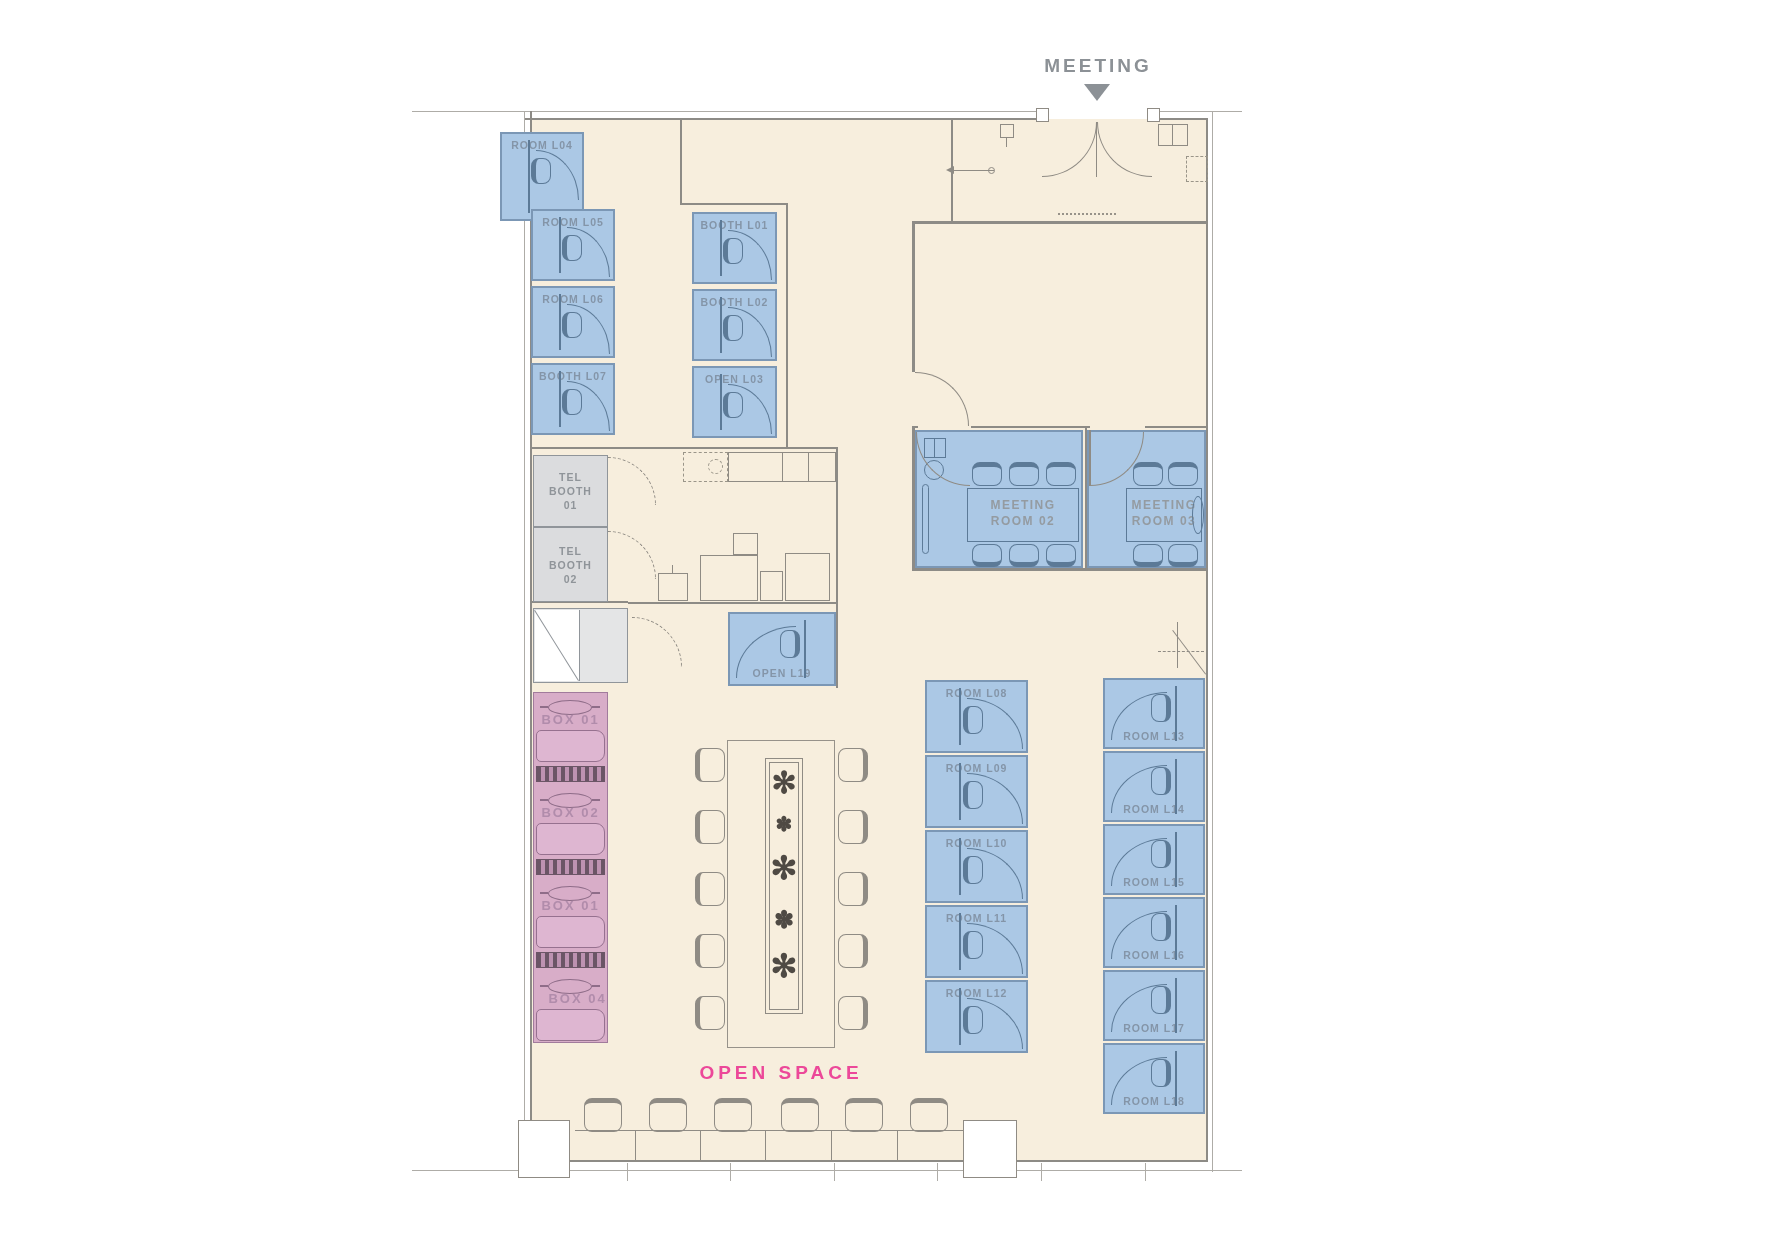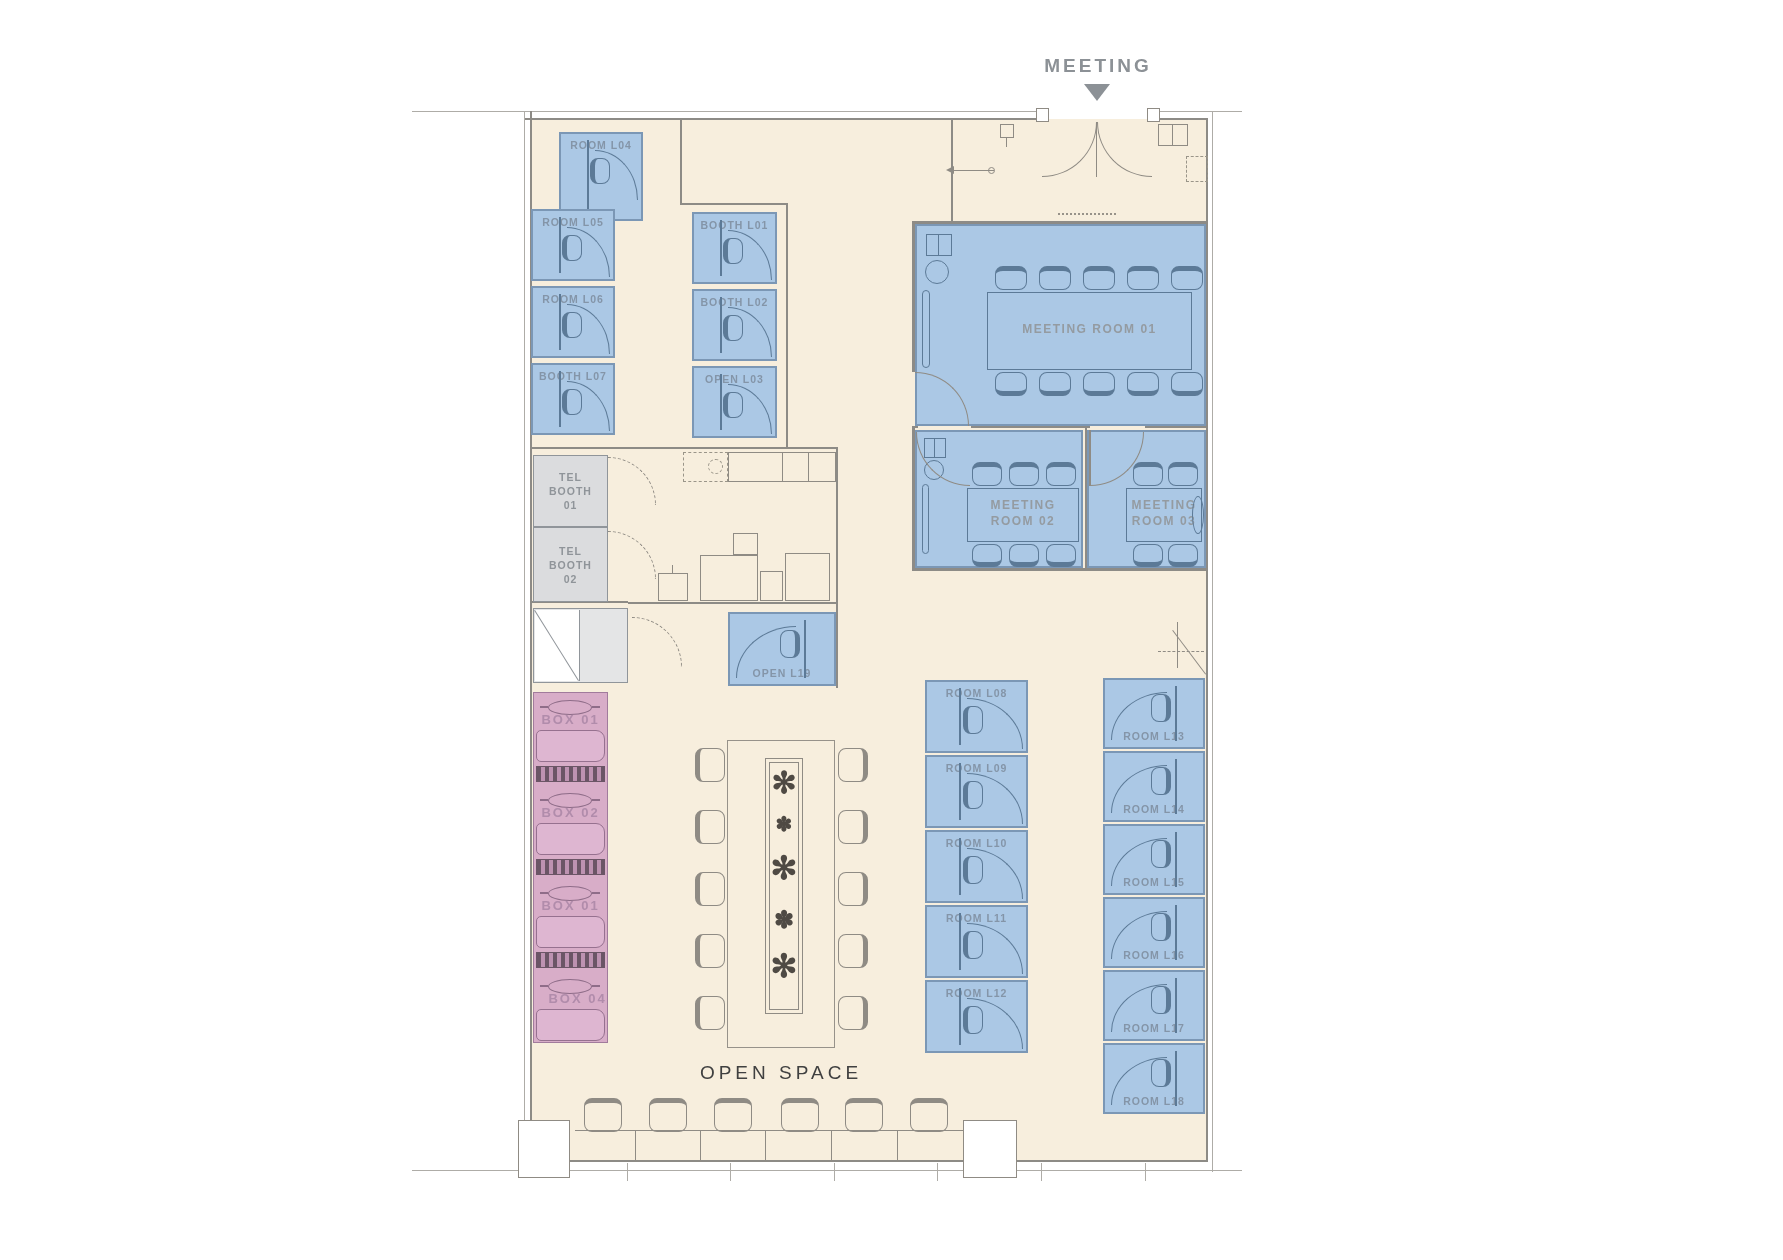--- a/index.html
+++ b/index.html
@@ -92,38 +92,20 @@
   <div class="abs wall" style="left:951px;top:119px;width:2px;height:103px"></div>
   <div class="abs wall" style="left:912px;top:221px;width:296px;height:3px"></div>
   <div class="abs wall" style="left:912px;top:224px;width:3px;height:148px"></div>
   <div class="abs wall" style="left:912px;top:427px;width:3px;height:143px"></div>
   <div class="abs wall" style="left:912px;top:426px;width:6px;height:2px"></div>
   <div class="abs wall" style="left:971px;top:426px;width:119px;height:2px"></div>
   <div class="abs wall" style="left:1145px;top:426px;width:63px;height:2px"></div>
   <div class="abs wall" style="left:1085px;top:428px;width:2px;height:142px"></div>
   <div class="abs wall" style="left:912px;top:568px;width:296px;height:3px"></div>
 
-  <div class="abs room" style="left:915px;top:224px;width:291px;height:202px">
-    <i class="abs" style="left:9px;top:8px;width:26px;height:22px;border:1.4px solid #5c7a97"></i>
-    <i class="abs vln" style="left:21px;top:9px;width:1.3px;height:20px;background:#5c7a97"></i>
-    <i class="abs" style="left:8px;top:34px;width:24px;height:24px;border:1.4px solid #5c7a97;border-radius:50%"></i>
-    <i class="abs" style="left:5px;top:64px;width:8px;height:78px;border:1.4px solid #5c7a97;border-radius:4px"></i>
-    <i class="abs" style="left:70px;top:66px;width:205px;height:78px;border:1.5px solid #5c7a97"></i>
-    <b class="mlab" style="left:70px;top:96px;width:205px">MEETING ROOM 01</b>
-    <i class="ch b bt" style="left:78px;top:40px;width:32px;height:24px"></i>
-    <i class="ch b bt" style="left:122px;top:40px;width:32px;height:24px"></i>
-    <i class="ch b bt" style="left:166px;top:40px;width:32px;height:24px"></i>
-    <i class="ch b bt" style="left:210px;top:40px;width:32px;height:24px"></i>
-    <i class="ch b bt" style="left:254px;top:40px;width:32px;height:24px"></i>
-    <i class="ch b bb" style="left:78px;top:146px;width:32px;height:24px"></i>
-    <i class="ch b bb" style="left:122px;top:146px;width:32px;height:24px"></i>
-    <i class="ch b bb" style="left:166px;top:146px;width:32px;height:24px"></i>
-    <i class="ch b bb" style="left:210px;top:146px;width:32px;height:24px"></i>
-    <i class="ch b bb" style="left:254px;top:146px;width:32px;height:24px"></i>
-  </div>
   <div class="abs arc a-tr" style="left:915px;top:372px;width:54px;height:54px"></div>
 
   <div class="abs room" style="left:915px;top:430px;width:168px;height:138px">
     <i class="abs" style="left:7px;top:6px;width:22px;height:20px;border:1.4px solid #5c7a97"></i>
     <i class="abs vln" style="left:17px;top:7px;width:1.3px;height:18px;background:#5c7a97"></i>
     <i class="abs" style="left:7px;top:28px;width:20px;height:20px;border:1.4px solid #5c7a97;border-radius:50%"></i>
     <i class="abs" style="left:5px;top:52px;width:7px;height:70px;border:1.4px solid #5c7a97;border-radius:4px"></i>
     <i class="abs" style="left:50px;top:56px;width:112px;height:54px;border:1.5px solid #5c7a97"></i>
     <b class="mlab" style="left:50px;top:66px;width:112px">MEETING
 ROOM 02</b>
@@ -142,21 +124,21 @@
 ROOM 03</b>
     <i class="ch b bt" style="left:44px;top:30px;width:30px;height:24px"></i>
     <i class="ch b bt" style="left:79px;top:30px;width:30px;height:24px"></i>
     <i class="ch b bb" style="left:44px;top:112px;width:30px;height:23px"></i>
     <i class="ch b bb" style="left:79px;top:112px;width:30px;height:23px"></i>
     <i class="abs" style="left:103px;top:64px;width:12px;height:38px;border:1.4px solid #5c7a97;border-radius:50%"></i>
   </div>
   <div class="abs arc a-br" style="left:1090px;top:432px;width:54px;height:54px"></div>
   <div class="abs vln" style="left:1089px;top:430px;width:1.5px;height:56px"></div>
 
-  <div class="abs room" style="left:559px;top:132px;width:84px;height:89px">
+  <div class="abs room" style="left:500px;top:132px;width:84px;height:89px">
     <b class="rl">ROOM L04</b>
     <i class="dv" style="left:26px"></i>
       <i class="ch b bl" style="left:29px;top:24px;width:20px;height:26px"></i>
     <i class="arc b a-tr" style="left:34px;top:16px;width:43px;height:50px"></i>
   </div>
   <div class="abs room" style="left:531px;top:209px;width:84px;height:72px">
     <b class="rl">ROOM L05</b>
     <i class="dv" style="left:26px"></i>
       <i class="ch b bl" style="left:29px;top:24px;width:20px;height:26px"></i>
     <i class="arc b a-tr" style="left:34px;top:16px;width:43px;height:50px"></i>
@@ -275,21 +257,21 @@
   <div class="ch bl" style="left:695px;top:872px;width:30px;height:34px"></div>
   <div class="ch bl" style="left:695px;top:934px;width:30px;height:34px"></div>
   <div class="ch bl" style="left:695px;top:996px;width:30px;height:34px"></div>
 
   <div class="ch br" style="left:838px;top:748px;width:30px;height:34px"></div>
   <div class="ch br" style="left:838px;top:810px;width:30px;height:34px"></div>
   <div class="ch br" style="left:838px;top:872px;width:30px;height:34px"></div>
   <div class="ch br" style="left:838px;top:934px;width:30px;height:34px"></div>
   <div class="ch br" style="left:838px;top:996px;width:30px;height:34px"></div>
 
-  <div class="abs" style="left:656px;top:1062px;width:250px;text-align:center;font-weight:normal;font-size:19px;letter-spacing:4px;color:#404040">OPEN SPACE</div>
+  <div class="abs" style="left:656px;top:1062px;width:250px;text-align:center;font-weight:bold;font-size:19px;letter-spacing:4px;color:#ec4899">OPEN SPACE</div>
 
   <div class="ch bt" style="left:584px;top:1098px;width:38px;height:34px"></div>
   <div class="ch bt" style="left:649px;top:1098px;width:38px;height:34px"></div>
   <div class="ch bt" style="left:714px;top:1098px;width:38px;height:34px"></div>
   <div class="ch bt" style="left:781px;top:1098px;width:38px;height:34px"></div>
   <div class="ch bt" style="left:845px;top:1098px;width:38px;height:34px"></div>
   <div class="ch bt" style="left:910px;top:1098px;width:38px;height:34px"></div>
   <div class="abs" style="left:575px;top:1130px;width:388px;height:32px;border-top:1.5px solid #8f8b84"></div>
   <div class="abs vln" style="left:635px;top:1130px;width:1.2px;height:32px"></div>
   <div class="abs vln" style="left:700px;top:1130px;width:1.2px;height:32px"></div>

